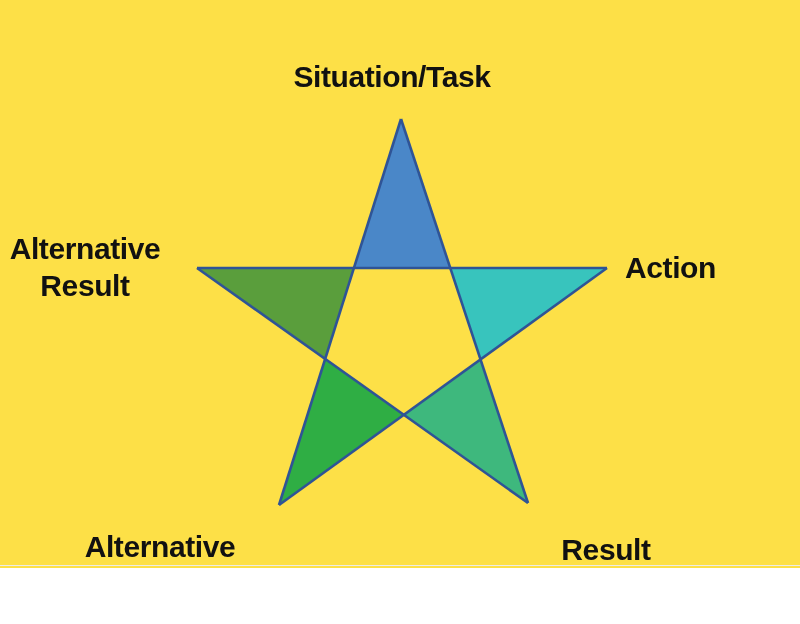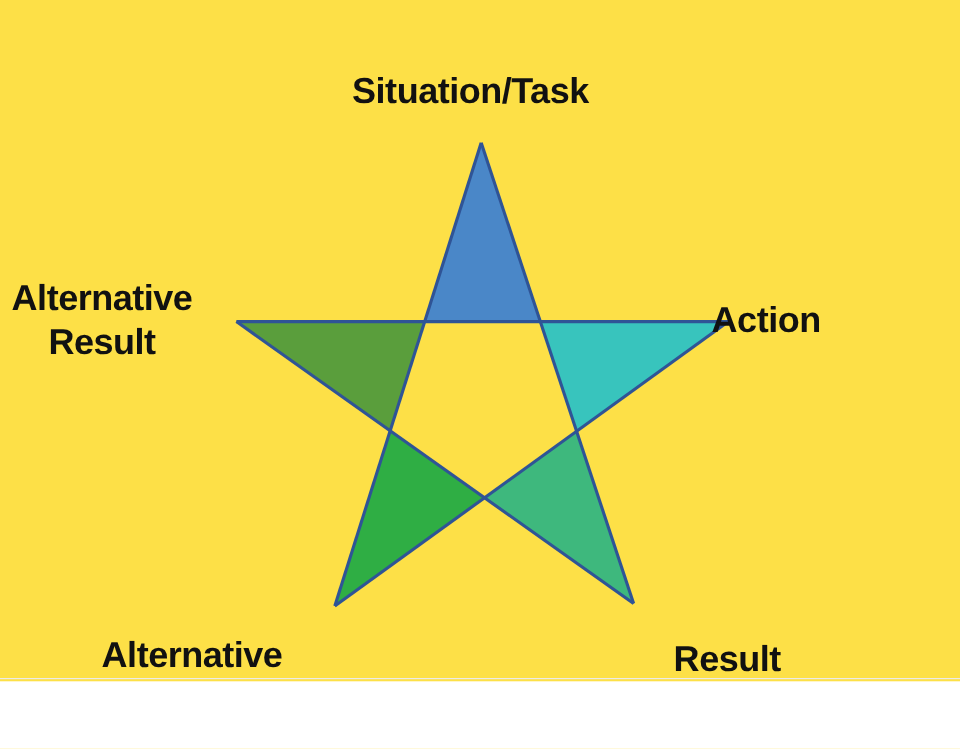--- a/index.html
+++ b/index.html
@@ -29,21 +29,21 @@
     letter-spacing: -0.4px;
     text-align: center;
   }
   .lbl-top {
     left: 392px;
     top: 58px;
     transform: translateX(-50%);
     white-space: nowrap;
   }
   .lbl-action {
-    left: 593px;
+    left: 625px;
     top: 249px;
     white-space: nowrap;
     text-align: left;
   }
   .lbl-result {
     left: 606px;
     top: 531px;
     transform: translateX(-50%);
     white-space: nowrap;
   }

